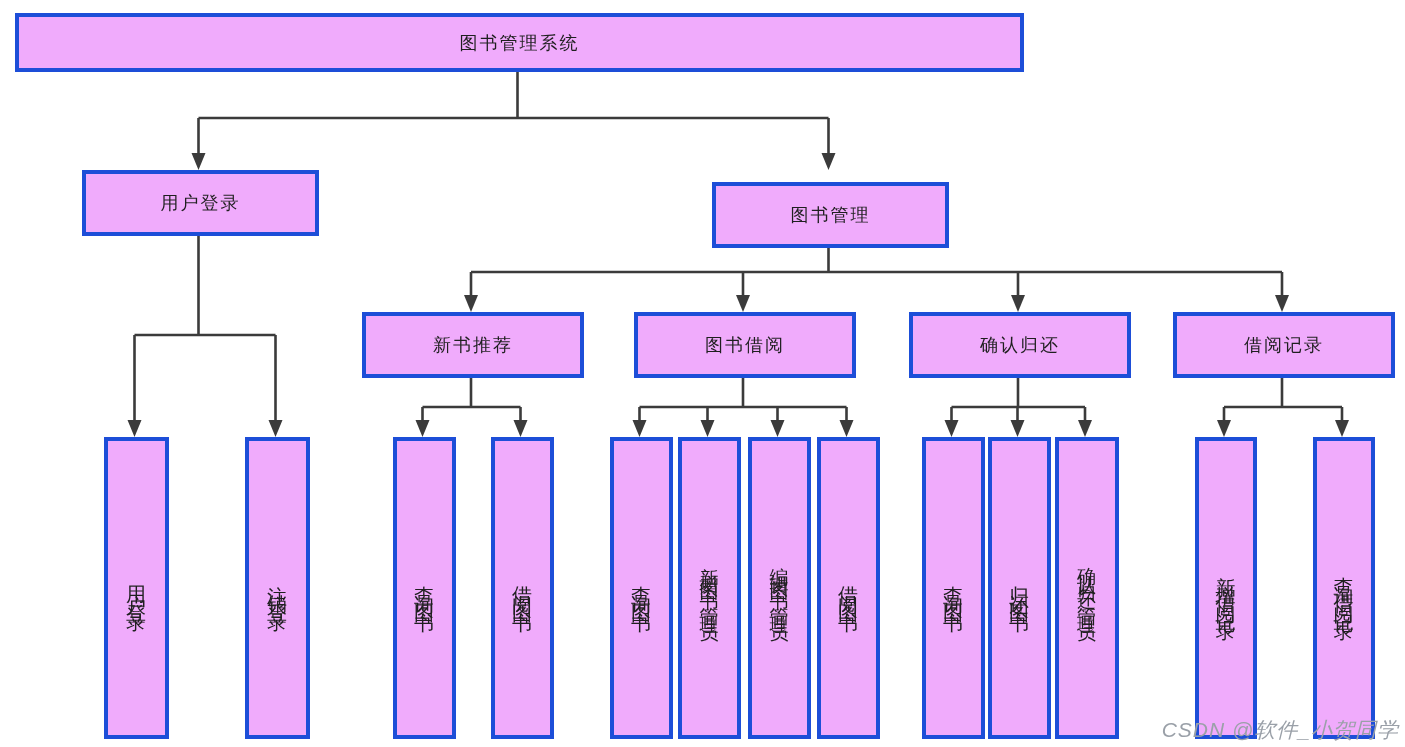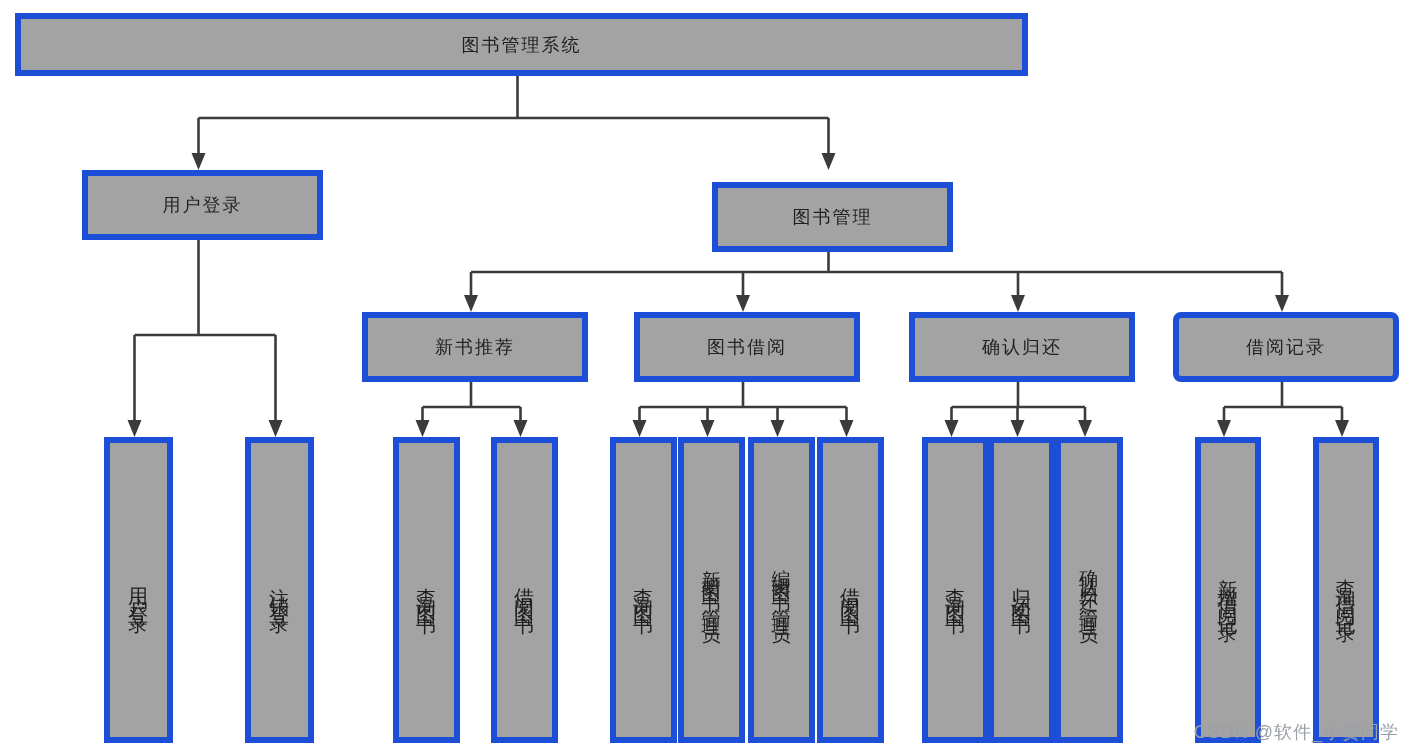--- a/index.html
+++ b/index.html
@@ -17,22 +17,22 @@
   }
   #connectors {
     position: absolute;
     left: 0; top: 0;
     width: 1405px;
     height: 747px;
     pointer-events: none;
   }
   .hbox, .vbox {
     position: absolute;
-    background: #a3a3a3;
-    border: 6px solid #1d4ed8;
+    background: #f0abfc;
+    border: 4px solid #1d4ed8;
     display: flex;
     align-items: center;
     justify-content: center;
     color: #1f1f1f;
     box-sizing: content-box;
   }
   .hbox {
     font-size: 18px;
     letter-spacing: 2px;
     white-space: nowrap;
@@ -46,21 +46,21 @@
   }
   
   #box-root      { left: 15px;  top: 13px;  width: 1001px; height: 51px; }
   
   #box-l2-0      { left: 82px;  top: 170px; width: 229px;  height: 58px; }
   #box-l2-1      { left: 712px; top: 170px; width: 229px;  height: 58px; margin-top: 12px; }
   
   #box-l3-0      { left: 362px;  top: 312px; width: 214px; height: 58px; }
   #box-l3-1      { left: 634px;  top: 312px; width: 214px; height: 58px; }
   #box-l3-2      { left: 909px;  top: 312px; width: 214px; height: 58px; }
-  #box-l3-3      { left: 1173px; top: 312px; width: 214px; height: 58px; border-radius: 8px; }
+  #box-l3-3      { left: 1173px; top: 312px; width: 214px; height: 58px; }
   
   .vbox          { top: 437px; height: 294px; }
   #leaf-0  { left: 104px;  width: 57px; }
   #leaf-1  { left: 245px;  width: 57px; }
   #leaf-2  { left: 393px;  width: 55px; }
   #leaf-3  { left: 491px;  width: 55px; }
   #leaf-4  { left: 610px;  width: 55px; }
   #leaf-5  { left: 678px;  width: 55px; }
   #leaf-6  { left: 748px;  width: 55px; }
   #leaf-7  { left: 817px;  width: 55px; }
@@ -70,24 +70,25 @@
   #leaf-11 { left: 1195px; width: 54px; }
   #leaf-12 { left: 1313px; width: 54px; }
   
   #leaf-5 .vlabel, #leaf-6 .vlabel, #leaf-10 .vlabel { letter-spacing: 8px; font-size: 19px; }
   #leaf-11 .vlabel, #leaf-12 .vlabel { letter-spacing: 9px; }
 
   #watermark {
     position: absolute;
     right: 6px;
     bottom: 3px;
-    font-size: 18px;
+    font-size: 21px;
     color: #9aa0a8;
     letter-spacing: 1px;
     white-space: nowrap;
+    font-style: italic;
   }
 </style>
 </head>
 <body>
 
 <div id="canvas">
 
   <svg id="connectors" viewBox="0 0 1405 747" xmlns="http://www.w3.org/2000/svg">
     <g stroke="#3b3b3b" stroke-width="2.6" fill="none">
 

